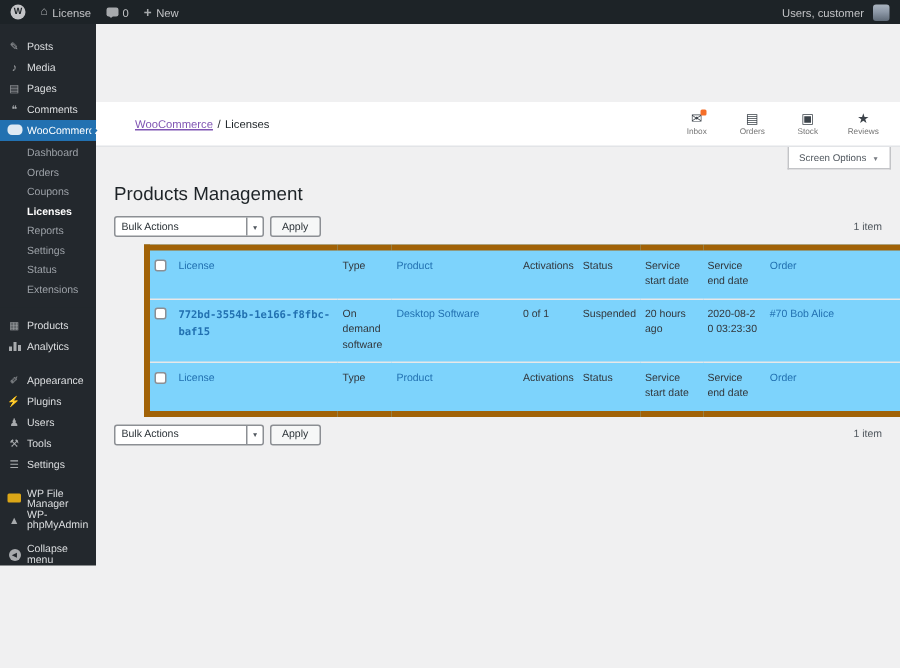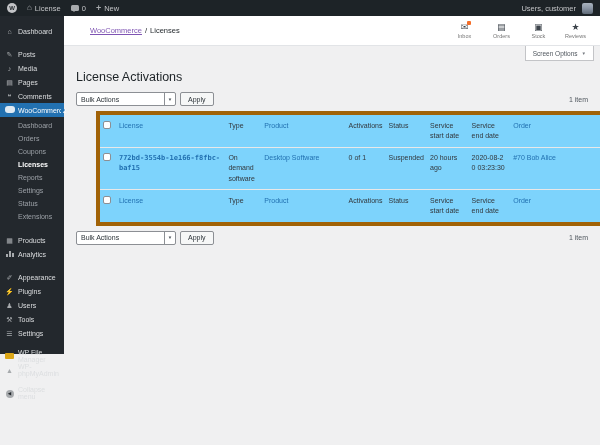--- a/index.html
+++ b/index.html
@@ -17,21 +17,21 @@
     align-items:center; justify-content:center; }
   .ab-icon { font-size:8px; line-height:1; color:#a7aaad; }
   .plus { font-weight:bold; font-size:9px; }
   .bubble { width:8px; height:6px; background:#a7aaad; border-radius:1.5px; position:relative; }
   .bubble::after { content:""; position:absolute; left:1.5px; bottom:-2.5px;
     border:2px solid transparent; border-top-color:#a7aaad; }
   .avatar { width:11px; height:11px; border-radius:2px; margin-left:3px;
     background:linear-gradient(180deg,#aab4bf 0%,#8d98a7 45%,#5f6a77 100%); }
 
   
-  .layout { display:flex; height:338px; }
+  .layout { display:flex; height:338px;align-items:center; }
   .sidebar { width:64px; flex-shrink:0; background:#23282d; color:#dcdee0;
     font-size:7px; padding-top:8px; position:relative; z-index:20; }
   .mi { display:flex; align-items:center; gap:4px; padding:0 5px; height:14px;
     cursor:pointer; position:relative; }
   .mi .ic { width:9px; flex-shrink:0; text-align:center; color:#a7aaad;
     font-size:7px; line-height:1; }
   .gap { margin-top:9px; }
   .gap-sm { margin-top:5px; }
   .mi.active-parent { background:#2271b1; color:#fff; }
   .mi.active-parent .ic { color:#eaf2f8; }
@@ -239,21 +239,21 @@
       </div>
 
       <div class="so-row">
         <button class="so-btn">
           <span>Screen Options</span>
           <span class="caret">▼</span>
         </button>
       </div>
 
       <div class="page">
-        <h1>License Activations</h1>
+        <h1>Products Management</h1>
 
         <div class="tablenav">
           <span class="select">
             <span>Bulk Actions</span>
             <span class="sel-caret">▼</span>
           </span>
           <button class="apply">Apply</button>
           <span class="count">1 item</span>
         </div>
 

